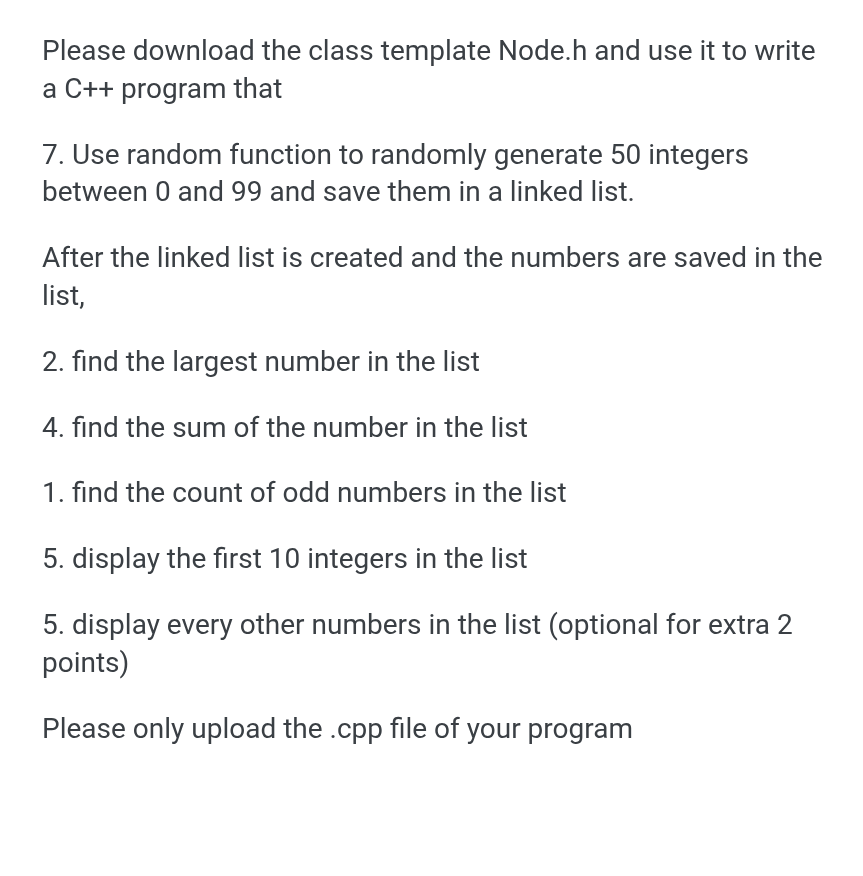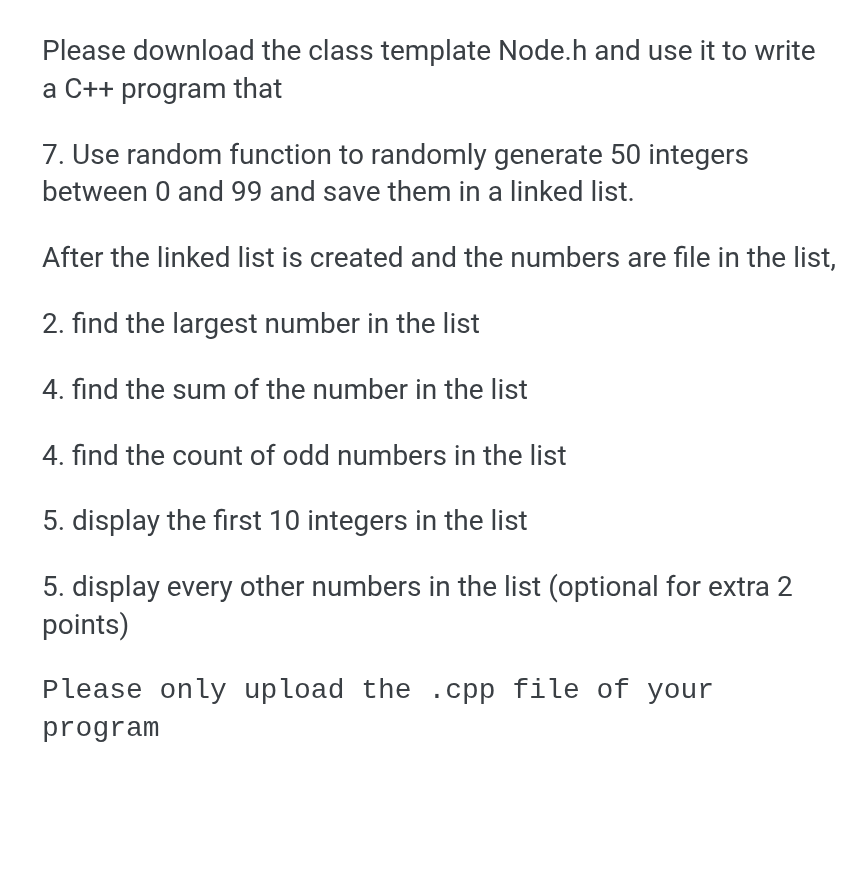--- a/index.html
+++ b/index.html
@@ -14,27 +14,26 @@
       width: 863px;
       color: #3a3f44;
       font-size: 28px;
       line-height: 1.35;
     }
     .paragraph {
       margin-bottom: 28px;
     }
     .paragraph:last-child {
       margin-bottom: 0;
-      font-family: Liberation Mono, monospace;
     }
   </style>
 </head>
 <body>
 
 <div class="paragraph">Please download the class template Node.h  and use it to write a C++ program that</div>
 <div class="paragraph">7. Use random function to randomly generate 50 integers between 0 and 99 and save them in a linked list.</div>
-<div class="paragraph">After the linked list is created and the numbers are file in the list,</div>
+<div class="paragraph">After the linked list is created and the numbers are saved in the list,</div>
 <div class="paragraph">2. find the largest number in the list</div>
 <div class="paragraph">4. find the sum of the number in the list</div>
-<div class="paragraph">4. find the count of odd numbers in the list</div>
+<div class="paragraph">1. find the count of odd numbers in the list</div>
 <div class="paragraph">5. display the first 10 integers in the list</div>
 <div class="paragraph">5. display every other numbers in the list (optional for extra 2 points)</div>
 <div class="paragraph">Please only upload the .cpp file of your program</div>
 
 </body></html>

